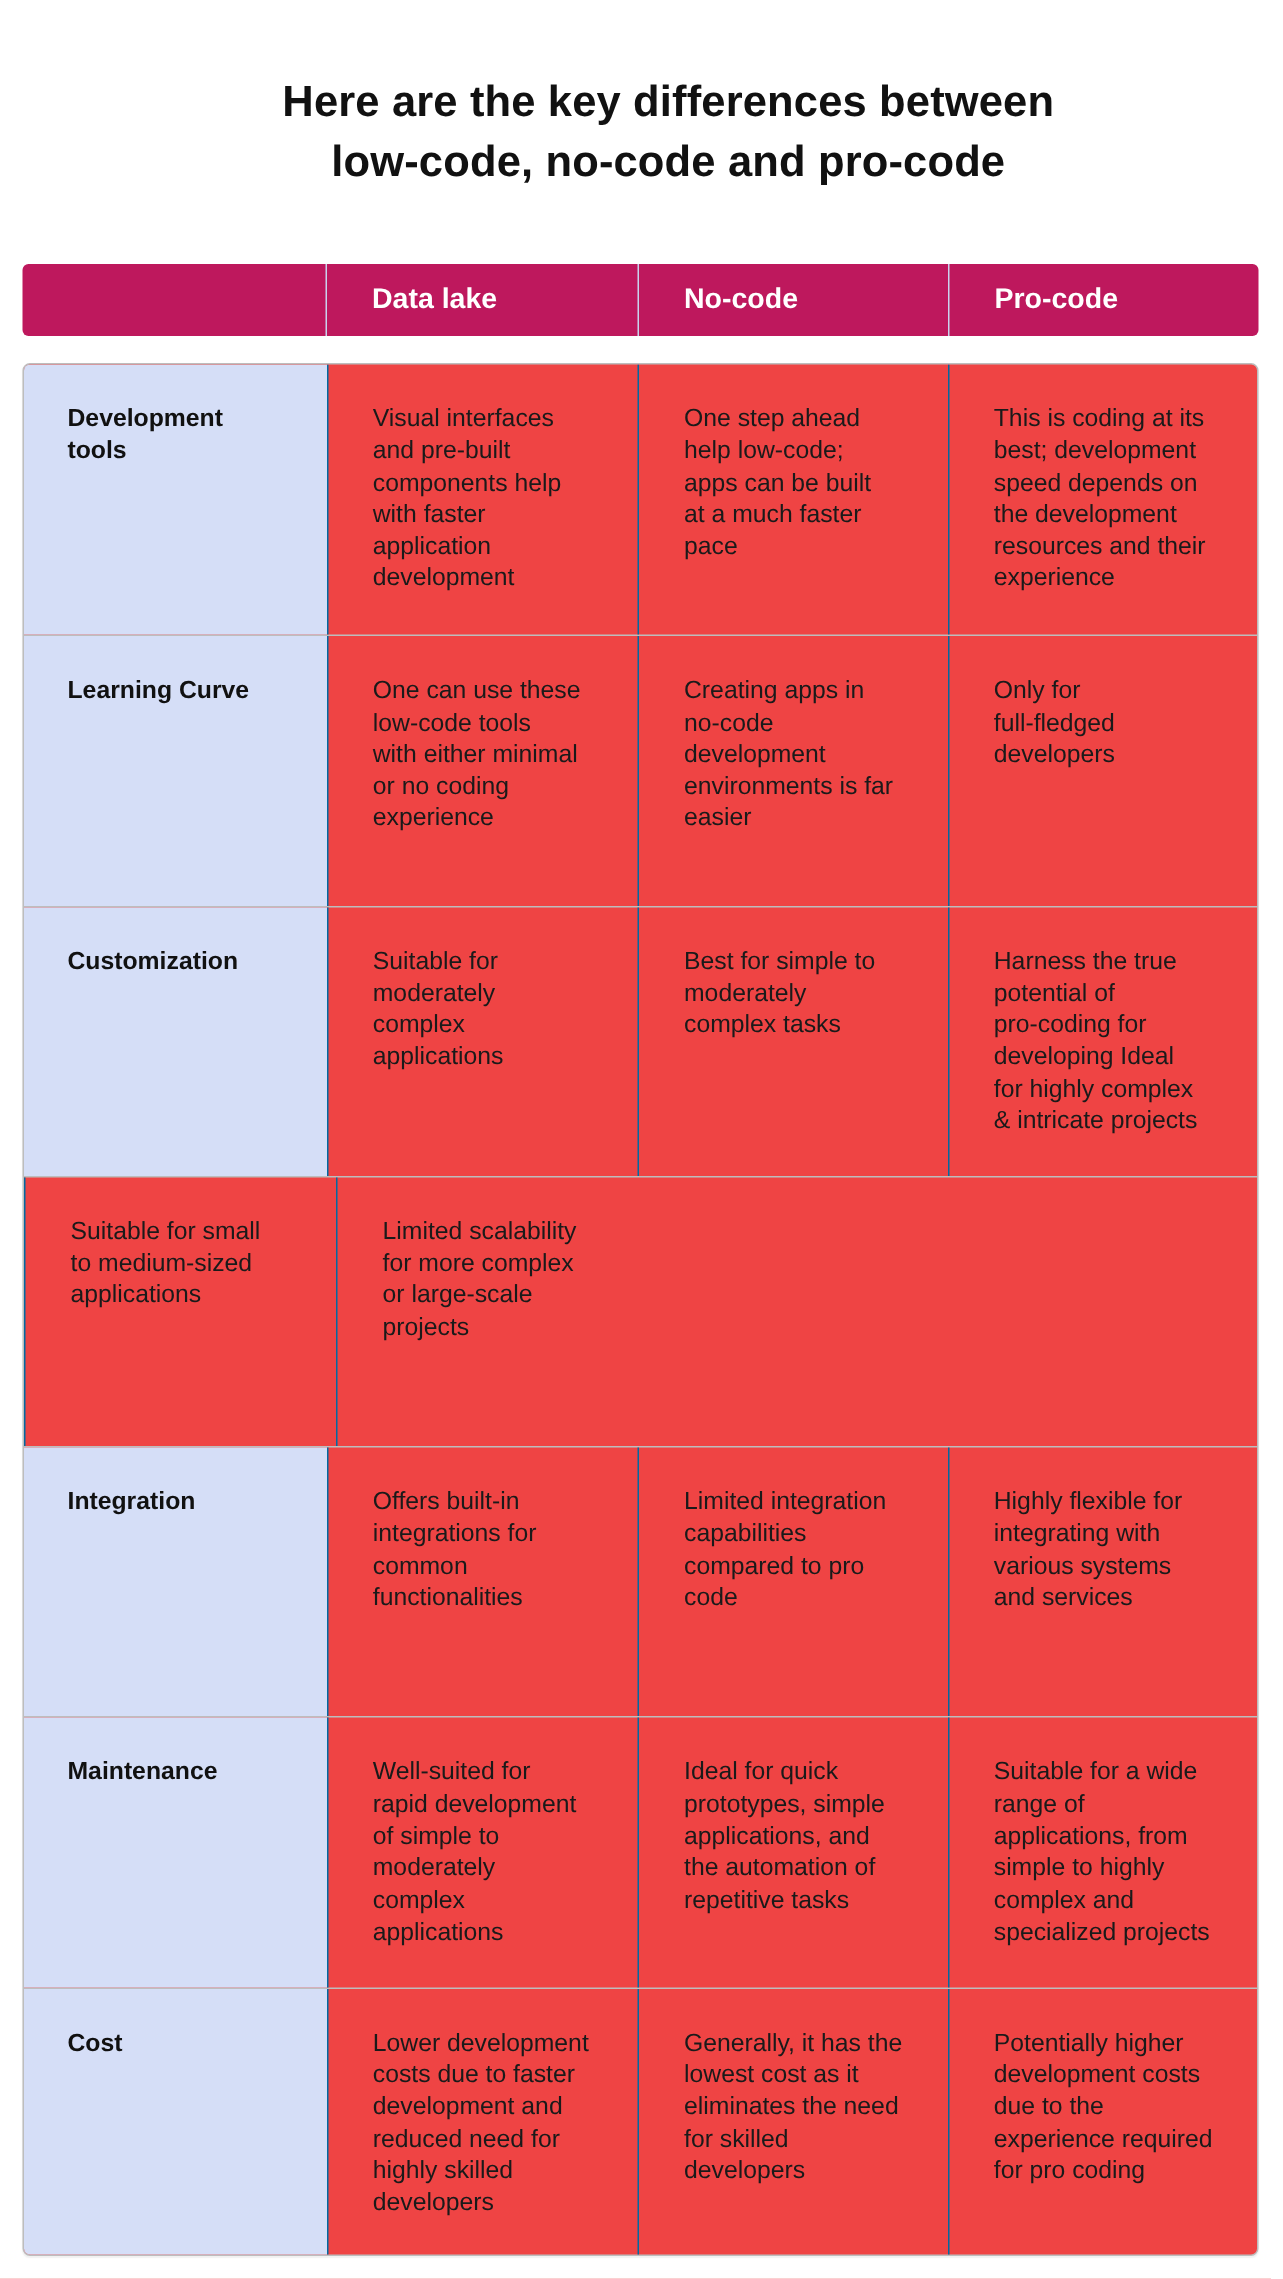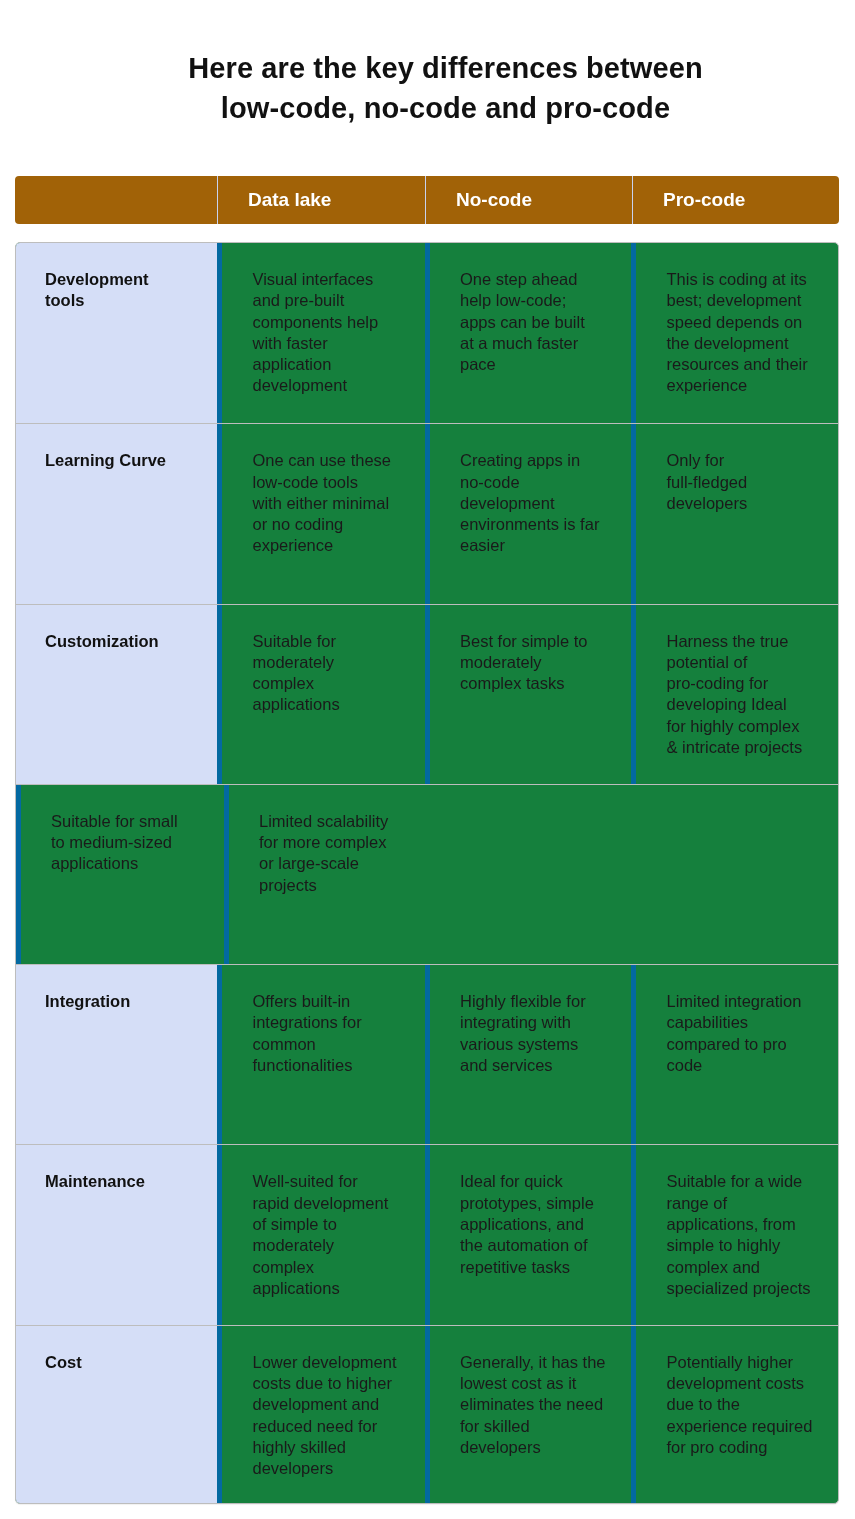--- a/index.html
+++ b/index.html
@@ -30,21 +30,21 @@
       padding-left: 36px;
     }
     .title span { display: block; }
 
     .header-bar {
       position: absolute;
       left: 15px;
       top: 176px;
       width: 824px;
       height: 48px;
-      background: #a16207;
+      background: #be185d;
       border-radius: 4px;
       display: flex;
     }
     .header-cell {
       height: 48px;
       color: #ffffff;
       font-size: 19px;
       font-weight: bold;
       line-height: 48px;
       padding-left: 30px;
@@ -59,36 +59,36 @@
 
     .table {
       position: absolute;
       left: 15px;
       top: 242px;
       width: 824px;
       height: 1262px;
       border: 1px solid #bdbdbd;
       border-radius: 5px;
       overflow: hidden;
-      background: #15803d;
+      background: #ef4444;
       box-shadow: 0 1px 1px rgba(0,0,0,0.06);
     }
     .row {
       display: flex;
       height: 180.3px;
       border-top: 1px solid #bdbdbd;
     }
     .row:first-child { border-top: none; }
     .cell {
       height: 100%;
       padding: 26px 14px 0 30px;
       font-size: 16.5px;
       line-height: 21.3px;
       color: #1a1a1a;
-      border-left: 5px solid #0369a1;
+      border-left: 1px solid #0369a1;
     }
     .cell.label {
       border-left: none;
       background: #d5def7;
       font-weight: bold;
       color: #111111;
       padding-left: 29px;
       padding-right: 10px;
     }
     .cell .line { display: block; white-space: nowrap; }
@@ -204,31 +204,31 @@
       <div class="row">
         <div class="cell label col-0">
           <span class="line">Integration</span>
         </div>
         <div class="cell col-1">
           <span class="line">Offers built-in</span>
           <span class="line">integrations for</span>
           <span class="line">common</span>
           <span class="line">functionalities</span>
         </div>
+        <div class="cell col-2">
+          <span class="line">Limited integration</span>
+          <span class="line">capabilities</span>
+          <span class="line">compared to pro</span>
+          <span class="line">code</span>
+        </div>
         <div class="cell col-3">
           <span class="line">Highly flexible for</span>
           <span class="line">integrating with</span>
           <span class="line">various systems</span>
           <span class="line">and services</span>
-        </div>
-        <div class="cell col-2">
-          <span class="line">Limited integration</span>
-          <span class="line">capabilities</span>
-          <span class="line">compared to pro</span>
-          <span class="line">code</span>
         </div>
       </div>
       <div class="row">
         <div class="cell label col-0">
           <span class="line">Maintenance</span>
         </div>
         <div class="cell col-1">
           <span class="line">Well-suited for</span>
           <span class="line">rapid development</span>
           <span class="line">of simple to</span>
@@ -251,21 +251,21 @@
           <span class="line">complex and</span>
           <span class="line">specialized projects</span>
         </div>
       </div>
       <div class="row">
         <div class="cell label col-0">
           <span class="line">Cost</span>
         </div>
         <div class="cell col-1">
           <span class="line">Lower development</span>
-          <span class="line">costs due to higher</span>
+          <span class="line">costs due to faster</span>
           <span class="line">development and</span>
           <span class="line">reduced need for</span>
           <span class="line">highly skilled</span>
           <span class="line">developers</span>
         </div>
         <div class="cell col-2">
           <span class="line">Generally, it has the</span>
           <span class="line">lowest cost as it</span>
           <span class="line">eliminates the need</span>
           <span class="line">for skilled</span>

